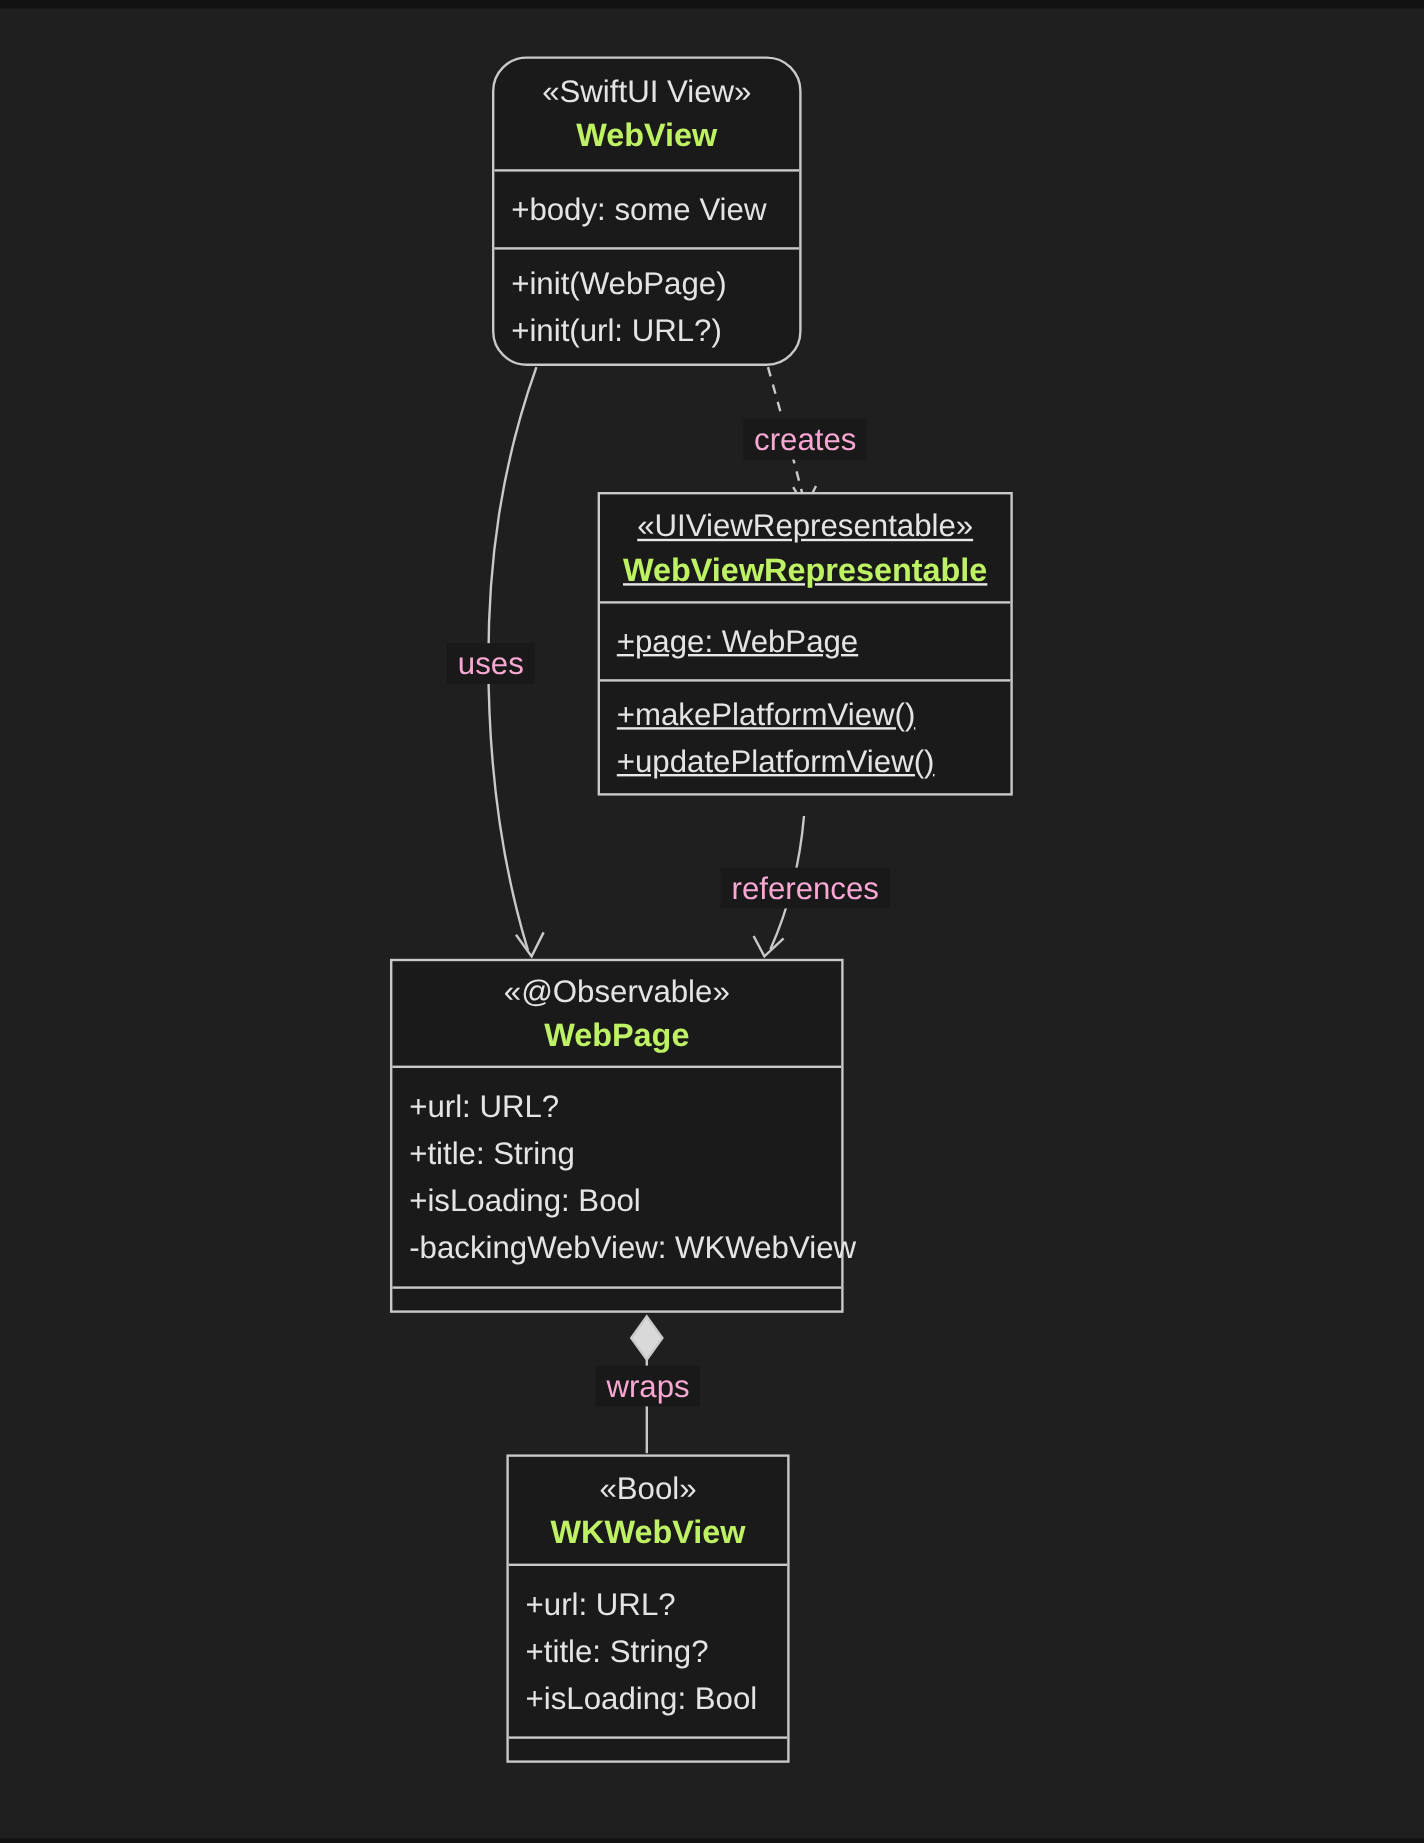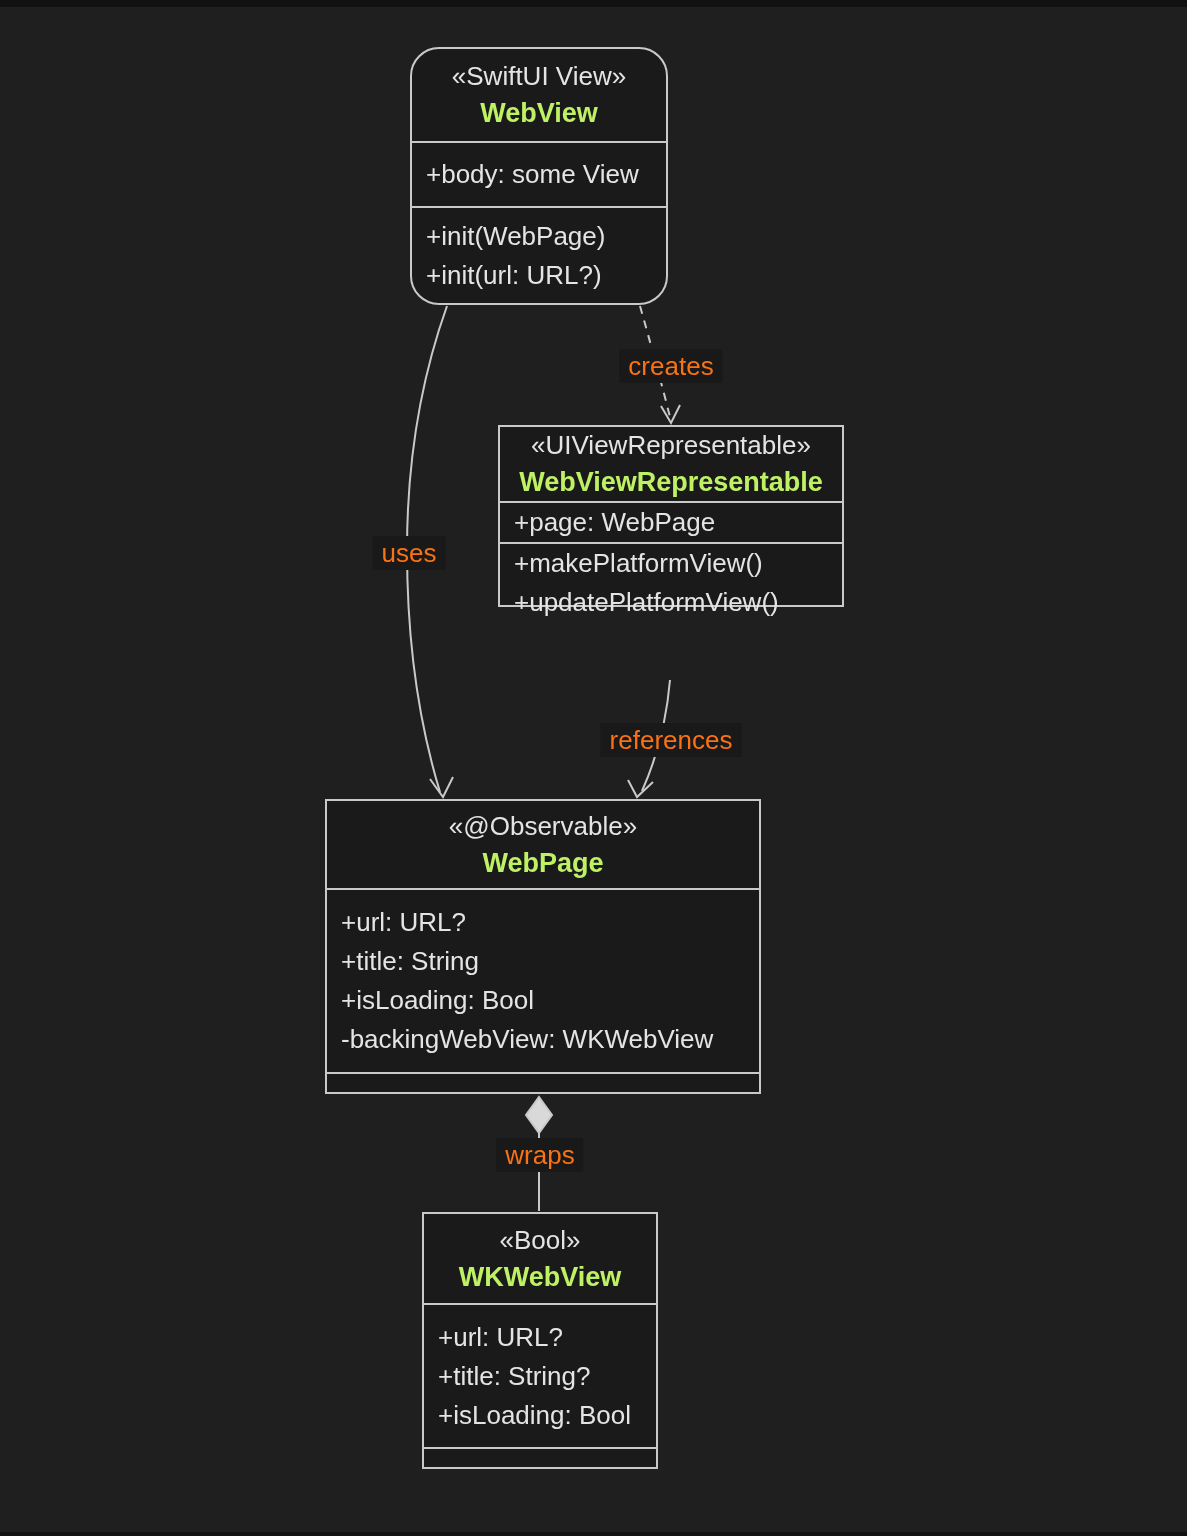--- a/index.html
+++ b/index.html
@@ -39,21 +39,21 @@
   .row { font-size: 26px; line-height: 39px; white-space: nowrap; color: #e4e4e4; }
   .methods-fill { flex: 1; }
 
   .edge-label {
     position: absolute;
     transform: translate(-50%, -50%);
     background: #191919;
     padding: 1px 9px;
     font-size: 26px;
     line-height: 32px;
-    color: #f97316;
+    color: #f9a8d4;
     white-space: nowrap;
   }
 </style>
 </head>
 <body>
 
 <div id="strip-top" class="edge-strip"></div>
 <div id="strip-bottom" class="edge-strip"></div>
 
 <svg class="edges-layer" width="1187" height="1536" viewBox="0 0 1187 1536" stroke="#c9c9c9" stroke-width="2" fill="none">
@@ -83,35 +83,35 @@
   </div>
   <div class="compartment rows" style="height:65px;">
     <div class="row">+body: some View</div>
   </div>
   <div class="compartment rows methods-fill">
     <div class="row">+init(WebPage)</div>
     <div class="row">+init(url: URL?)</div>
   </div>
 </div>
 
-<div class="class-box" style="left:498px; top:425px; width:346px; height:182px;">
+<div class="class-box" style="left:498px; top:410px; width:346px; height:253px;text-decoration:underline;">
   <div class="compartment hdr" style="height:89px;">
     <div class="stereo">«UIViewRepresentable»</div>
     <div class="cname">WebViewRepresentable</div>
   </div>
   <div class="compartment rows" style="height:65px;">
     <div class="row">+page: WebPage</div>
   </div>
   <div class="compartment rows methods-fill">
     <div class="row">+makePlatformView()</div>
     <div class="row">+updatePlatformView()</div>
   </div>
 </div>
 
-<div class="class-box" style="left:325px; top:799px; width:436px; height:295px;">
+<div class="class-box" style="left:325px; top:799px; width:378px; height:295px;">
   <div class="compartment hdr" style="height:87px;">
     <div class="stereo">«@Observable»</div>
     <div class="cname">WebPage</div>
   </div>
   <div class="compartment rows" style="height:184px;">
     <div class="row">+url: URL?</div>
     <div class="row">+title: String</div>
     <div class="row">+isLoading: Bool</div>
     <div class="row">-backingWebView: WKWebView</div>
   </div>

